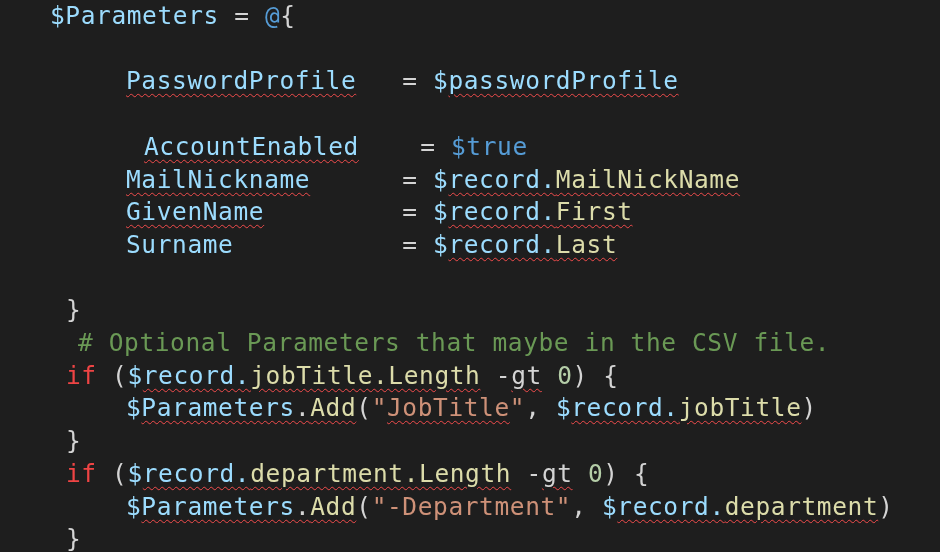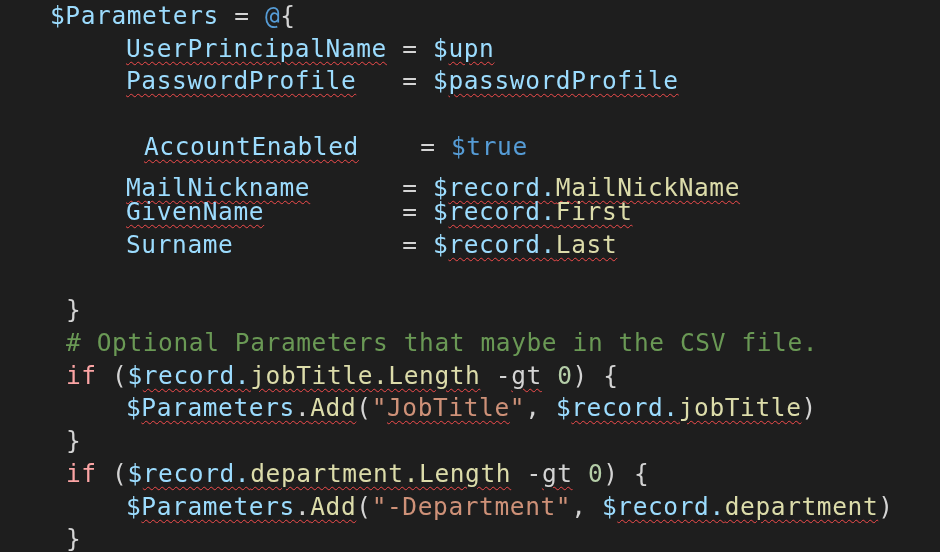--- a/index.html
+++ b/index.html
@@ -16,37 +16,36 @@
     color:#d4d4d4;
   }
   .tok { white-space:pre; }
   .var { color:#9cdcfe; }
   .kw-var { color:#569cd6; }
   .op { color:#d4d4d4; }
   .punc { color:#d4d4d4; }
   .member { color:#dcdcaa; }
   .str { color:#ce9178; }
   .num { color:#b5cea8; }
-  .cmt { color:#6a9955; }
-  .kw { color:#fca5a5;margin-top:40px; }
+  .cmt { color:#6a9955;margin-left:12px; }
+  .kw { color:#ef4444;margin-top:40px; }
   .squig {
     text-decoration: underline wavy #f14c4c;
     text-decoration-thickness: 1px;
     text-underline-offset: 4px;
   }
 </style>
 </head>
 <body>
 
 <div class="editor" id="editor">
     <div class="line" style="top: -1px; left: 50px;"><span class="tok var">$Parameters</span><span class="tok op"> = </span><span class="tok kw-var">@</span><span class="tok punc">{</span></div>
-    <div class="line" style="top: 31.7px; left: 126px;"><span class="tok var squig">UserPrincipalName</span><span class="tok op"> = </span><span class="tok var">$</span><span class="tok var squig">upn</span></div>
     <div class="line" style="top: 64.4px; left: 126px;"><span class="tok var squig">PasswordProfile</span><span class="tok op">   = </span><span class="tok var">$</span><span class="tok var squig">passwordProfile</span></div>
     <div class="line" style="top: 129.8px; left: 144px;"><span class="tok var squig">AccountEnabled</span><span class="tok op">    = </span><span class="tok kw-var">$true</span></div>
-    <div class="line" style="top: 162.5px; left: 126px; margin-top: 8px;"><span class="tok var squig">MailNickname</span><span class="tok op">      = </span><span class="tok var">$</span><span class="tok var squig">record.</span><span class="tok member squig">MailNickName</span></div>
+    <div class="line" style="top: 162.5px; left: 126px;"><span class="tok var squig">MailNickname</span><span class="tok op">      = </span><span class="tok var">$</span><span class="tok var squig">record.</span><span class="tok member squig">MailNickName</span></div>
     <div class="line" style="top: 227.9px; left: 126px;"><span class="tok var">Surname</span><span class="tok op">           = </span><span class="tok var">$</span><span class="tok var squig">record.</span><span class="tok member squig">Last</span></div>
     <div class="line" style="top: 195.2px; left: 126px;"><span class="tok var squig">GivenName</span><span class="tok op">         = </span><span class="tok var">$</span><span class="tok var squig">record.</span><span class="tok member squig">First</span></div>
     <div class="line" style="top: 293.3px; left: 66px;"><span class="tok punc">}</span></div>
     <div class="line" style="top: 326px; left: 66px;"><span class="tok cmt"># Optional Parameters that maybe in the CSV file.</span></div>
     <div class="line" style="top: 358.7px; left: 66px;"><span class="tok kw">if</span><span class="tok punc"> (</span><span class="tok var">$</span><span class="tok var squig">record.</span><span class="tok member squig">jobTitle.Length</span><span class="tok op"> -</span><span class="tok op squig">gt</span><span class="tok op"> </span><span class="tok num">0</span><span class="tok punc">) {</span></div>
     <div class="line" style="top: 391.4px; left: 126px;"><span class="tok var">$</span><span class="tok var squig">Parameters</span><span class="tok punc squig">.</span><span class="tok member squig">Add</span><span class="tok punc">(</span><span class="tok str">"</span><span class="tok str squig">JobTitle</span><span class="tok str">"</span><span class="tok punc">, </span><span class="tok var">$</span><span class="tok var squig">record.</span><span class="tok member squig">jobTitle</span><span class="tok punc">)</span></div>
     <div class="line" style="top: 424.1px; left: 66px;"><span class="tok punc">}</span></div>
     <div class="line" style="top: 456.8px; left: 66px;"><span class="tok kw">if</span><span class="tok punc"> (</span><span class="tok var">$</span><span class="tok var squig">record.</span><span class="tok member squig">department.Length</span><span class="tok op"> -</span><span class="tok op squig">gt</span><span class="tok op"> </span><span class="tok num">0</span><span class="tok punc">) {</span></div>
     <div class="line" style="top: 489.5px; left: 126px;"><span class="tok var">$</span><span class="tok var squig">Parameters</span><span class="tok punc squig">.</span><span class="tok member squig">Add</span><span class="tok punc">(</span><span class="tok str">"-Department"</span><span class="tok punc">, </span><span class="tok var">$</span><span class="tok var squig">record.</span><span class="tok member squig">department</span><span class="tok punc">)</span></div>
     <div class="line" style="top: 522.2px; left: 66px;"><span class="tok punc">}</span></div>

